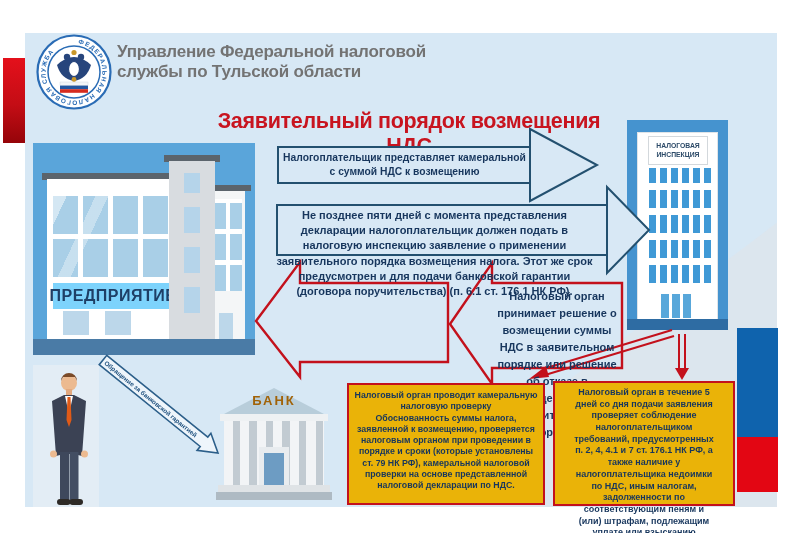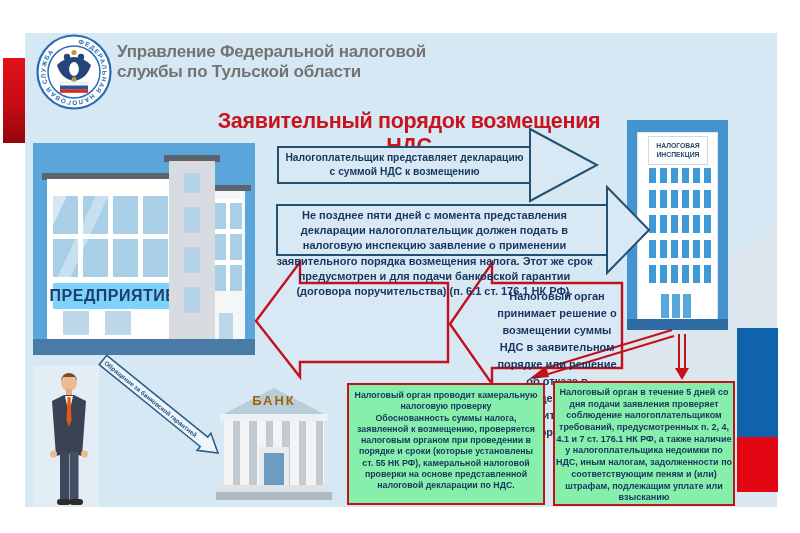--- a/index.html
+++ b/index.html
@@ -54,24 +54,24 @@
      background-image:repeating-linear-gradient(90deg,#58a7da 0 8px,#fff 8px 11px);}
   #tax-ground{left:0;bottom:0;width:101px;height:11px;background:#2e6ca3;}
 
   
   .navy{color:#17365d;font-weight:bold;text-align:center;}
   #step1-text{left:282px;top:151px;width:245px;font-size:10.3px;line-height:1.35;}
   #step2-text{left:273px;top:208px;width:323px;font-size:11px;line-height:1.38;}
   #notify-text{left:303px;top:290px;width:142px;font-size:7.7px;line-height:1.6;}
   #decision-text{left:495px;top:288px;width:124px;font-size:11px;line-height:1.55;}
 
-  .red-box{border:2.5px solid #c3111c;background:#86efac;box-sizing:border-box;}
+  .red-box{border:2.5px solid #c3111c;background:#eab308;box-sizing:border-box;}
   #desk-box{left:347px;top:383px;width:198px;height:122px;padding:5px 4px;}
   #desk-box p{margin:0;font-size:8.8px;line-height:1.28;}
-  #check-box{left:553px;top:381px;width:182px;height:125px;padding:4px 0;}
+  #check-box{left:553px;top:381px;width:182px;height:125px;padding:4px 19px;}
   #check-box p{margin:0;font-size:9px;line-height:1.3;}
 
   
   #man-panel{left:33px;top:365px;width:66px;height:142px;background:#e3edf5;}
 
   
   #bank{left:216px;top:386px;width:116px;height:119px;}
   #bank-pediment{left:8px;top:2px;width:100px;height:26px;background:#b8cdda;clip-path:polygon(50% 0,100% 100%,0 100%);}
   #bank-sign{left:0;top:7px;width:116px;text-align:center;font-size:13px;font-weight:bold;color:#a16207;letter-spacing:2px;}
   #bank-entab{left:4px;top:28px;width:108px;height:7px;background:#eef1f3;}
@@ -172,27 +172,27 @@
       <polygon points="529,379 546,366 549,377" fill="#c3111c" stroke="none"></polygon>
     </g>
 
     <g stroke="#c3111c" stroke-width="2">
       <line x1="679" y1="334" x2="679" y2="370"></line>
       <line x1="685" y1="334" x2="685" y2="370"></line>
       <polygon points="682,380 675,368 689,368" fill="#c3111c" stroke="none"></polygon>
     </g>
   </svg>
 
-  <div class="abs navy" id="step1-text">Налогоплательщик представляет декларацию с суммой НДС к возмещению</div>
+  <div class="abs navy" id="step1-text">Налогоплательщик представляет камеральной с суммой НДС к возмещению</div>
   <div class="abs navy" id="step2-text">Не позднее пяти дней с момента представления декларации налогоплательщик должен подать в налоговую инспекцию заявление о применении заявительного порядка возмещения налога. Этот же срок предусмотрен и для подачи банковской гарантии (договора поручительства) (п. 6.1 ст. 176.1 НК РФ).</div>
   <div class="abs navy" id="decision-text">Налоговый орган принимает решение о возмещении суммы НДС в заявительном порядке или решение об отказе в возмещении НДС в заявительном порядке.</div>
 
   <div class="abs red-box navy" id="desk-box">
     <p>Налоговый орган проводит камеральную налоговую проверку</p>
-    <p>Обоснованность суммы налога, заявленной к возмещению, проверяется налоговым органом при проведении в порядке и сроки (которые установлены ст. 55 НК РФ), камеральной налоговой проверки на основе представленной налоговой декларации по НДС.</p>
+    <p>Обоснованность суммы налога, заявленной к возмещению, проверяется налоговым органом при проведении в порядке и сроки (которые установлены ст. 79 НК РФ), камеральной налоговой проверки на основе представленной налоговой декларации по НДС.</p>
   </div>
   <div class="abs red-box navy" id="check-box">
     <p>Налоговый орган в течение 5 дней со дня подачи заявления проверяет соблюдение налогоплательщиком требований, предусмотренных п. 2, 4, 4.1 и 7 ст. 176.1 НК РФ, а также наличие у налогоплательщика недоимки по НДС, иным налогам, задолженности по соответствующим пеням и (или) штрафам, подлежащим уплате или взысканию</p>
   </div>
 
   <div class="abs" id="man-panel"></div>
   <svg class="abs" id="man" width="62" height="140" viewBox="0 0 62 140">
     <circle cx="31" cy="15" r="8" fill="#ecba90"></circle>
     <path d="M23 13 a8 8 0 0 1 16 0 l-2 -4 -12 0 z" fill="#7a4a28"></path>
     <rect x="28" y="21" width="6" height="6" fill="#e3a97f"></rect>

